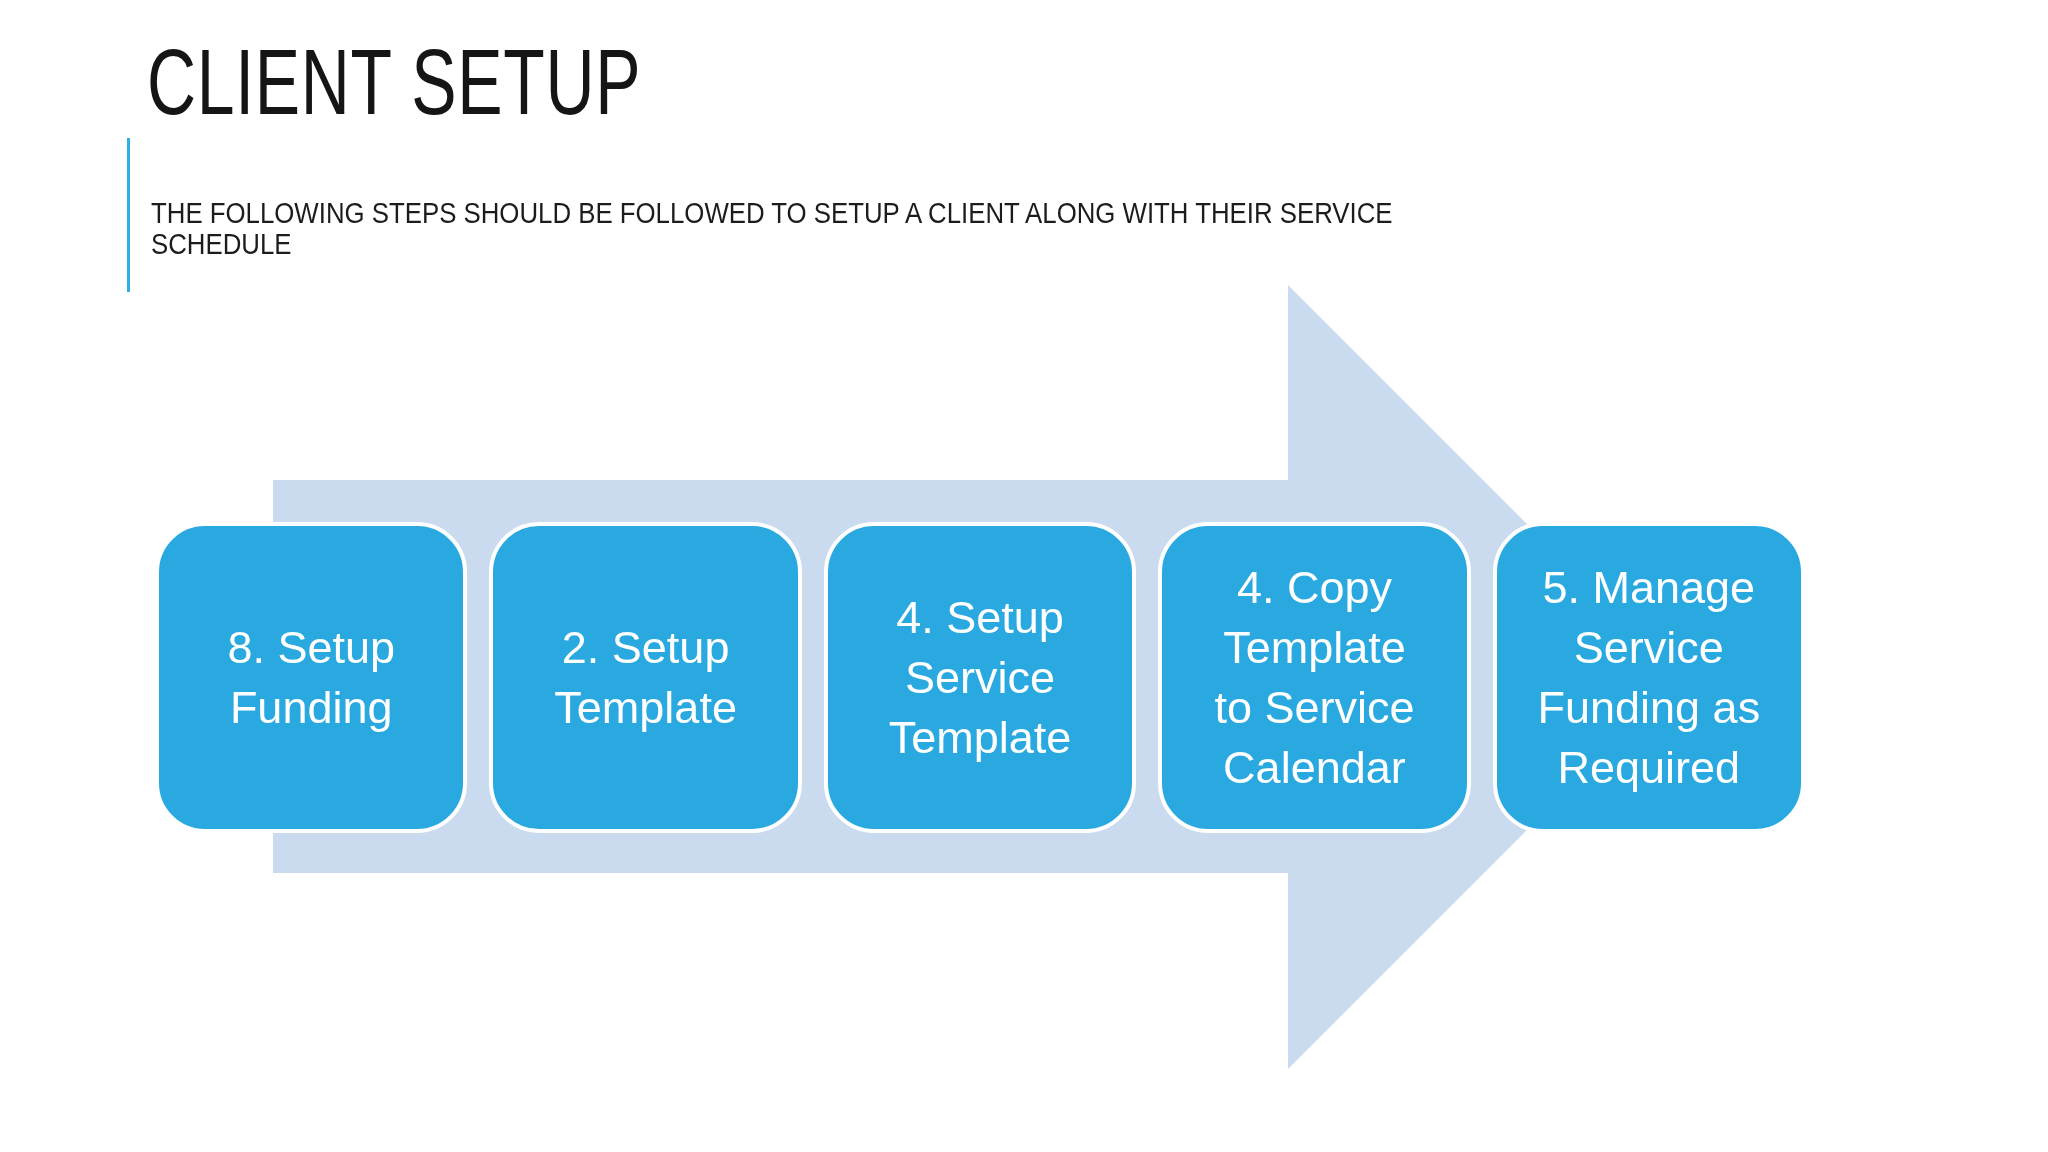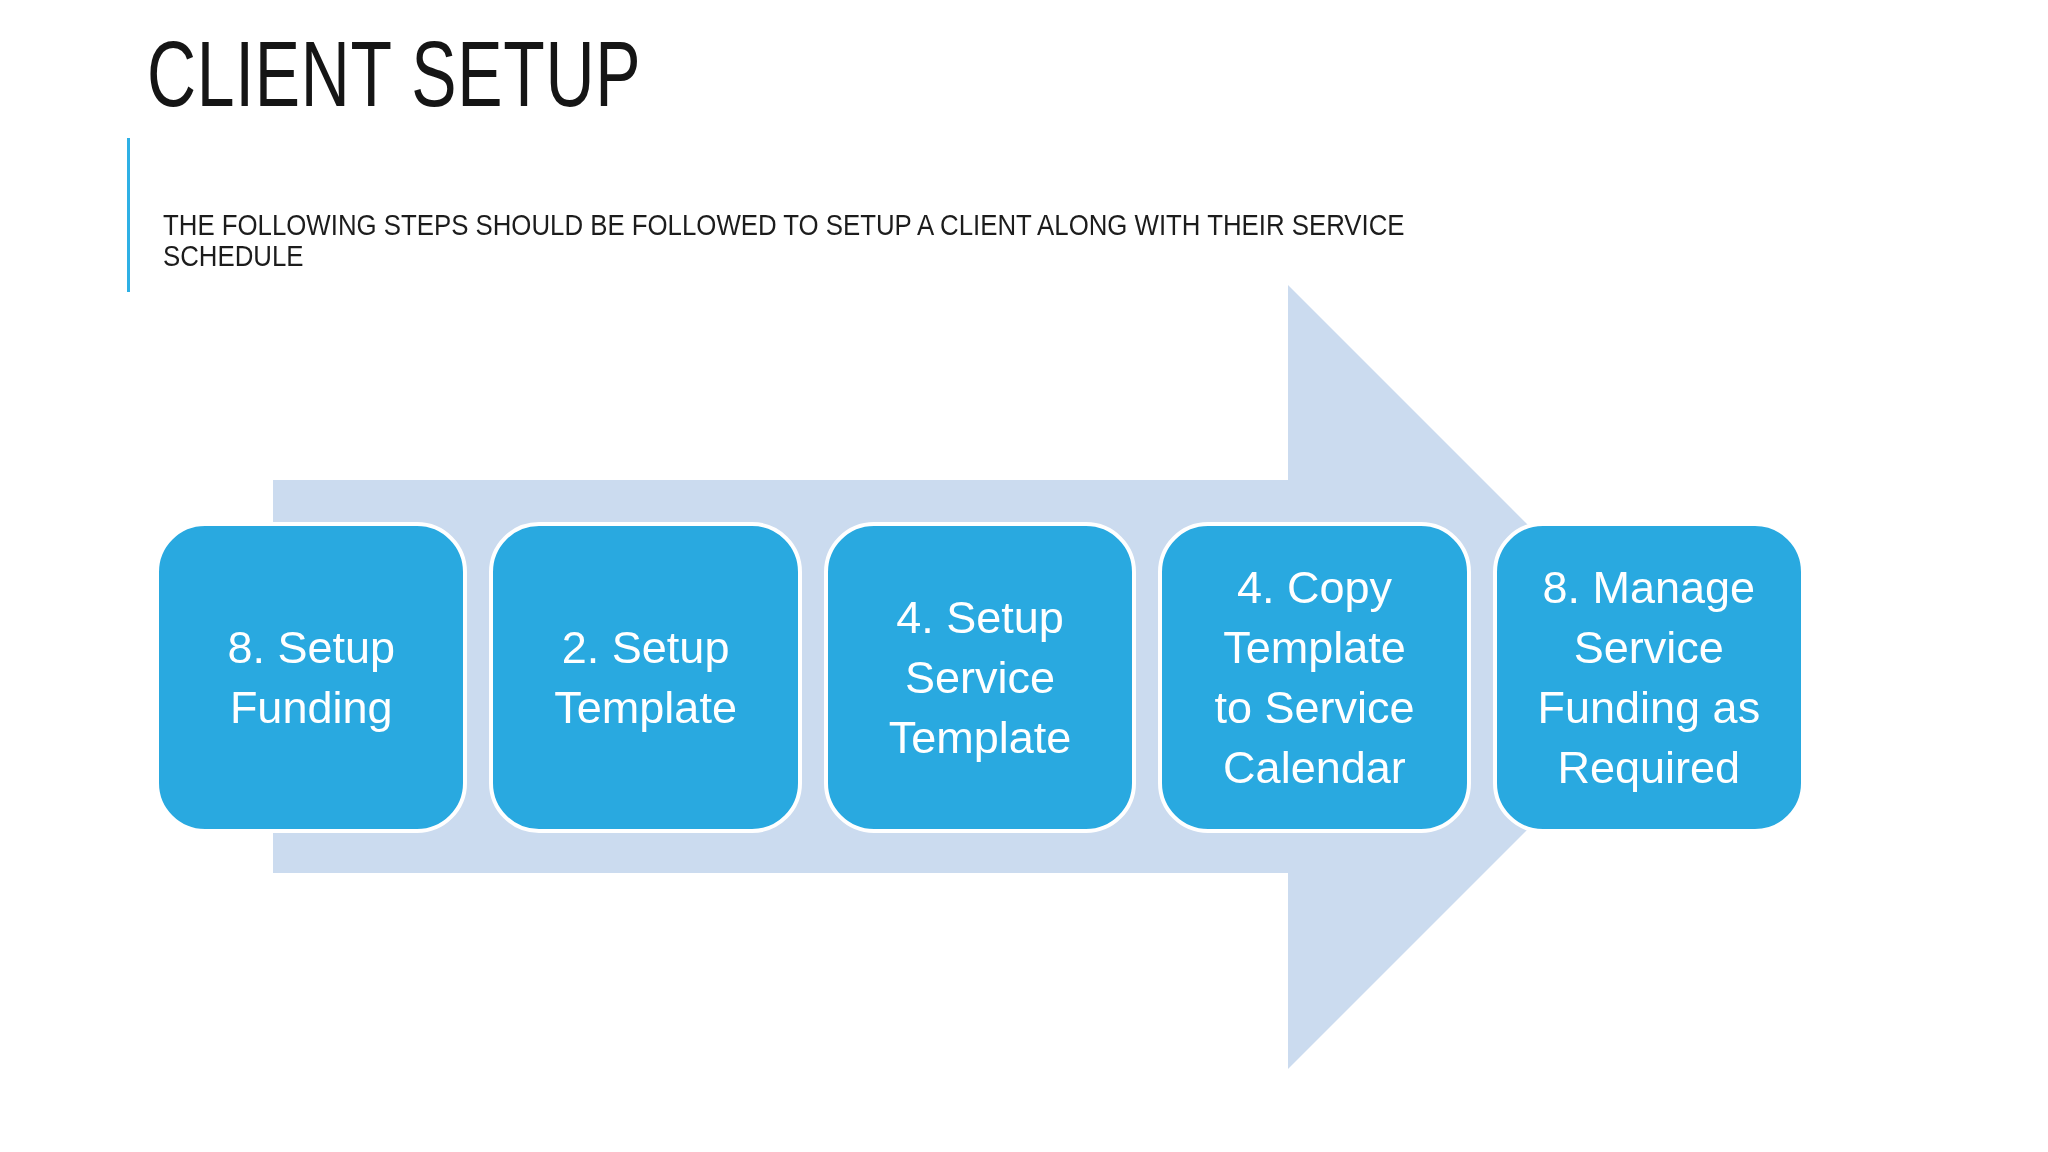--- a/index.html
+++ b/index.html
@@ -19,39 +19,39 @@
     position: absolute;
     left: 127px;
     top: 138px;
     width: 3px;
     height: 154px;
     background: var(--color-accent, #2EB0E5);
   }
   .title {
     position: absolute;
     left: 147px;
-    top: 28px;
+    top: 36px;
     margin: 0;
     font-size: 93px;
     font-weight: 400;
     line-height: 1.0;
     color: var(--color-title, #151515);
     white-space: nowrap;
   }
   .title .squeeze {
     display: inline-block;
     transform: scaleX(0.73);
     transform-origin: 0 0;
     letter-spacing: 1px;
   }
   .subtitle {
     position: absolute;
     left: 147px;
     top: 193px;
-    margin: 16px;
+    margin: 4px;
     font-size: 30px;
     font-weight: 400;
     line-height: 31px;
     color: var(--color-subtitle, #1C1C1C);
   }
   .subtitle .squeeze {
     display: inline-block;
     transform: scaleX(0.86);
     transform-origin: 0 0;
     white-space: nowrap;
@@ -140,21 +140,21 @@
       <div class="step">
         <div class="step-label" aria-label="4. Copy Template to Service Calendar">
           <div class="step-line">4. Copy</div>
           <div class="step-line">Template</div>
           <div class="step-line">to Service</div>
           <div class="step-line">Calendar</div>
         </div>
       </div>
       <div class="step">
         <div class="step-label" aria-label="5. Manage Service Calendar as Required">
-          <div class="step-line">8. Manage</div>
+          <div class="step-line">5. Manage</div>
           <div class="step-line">Service</div>
           <div class="step-line">Funding as</div>
           <div class="step-line">Required</div>
         </div>
       </div>
     </div>
 
 </div>
 
 </body></html>

